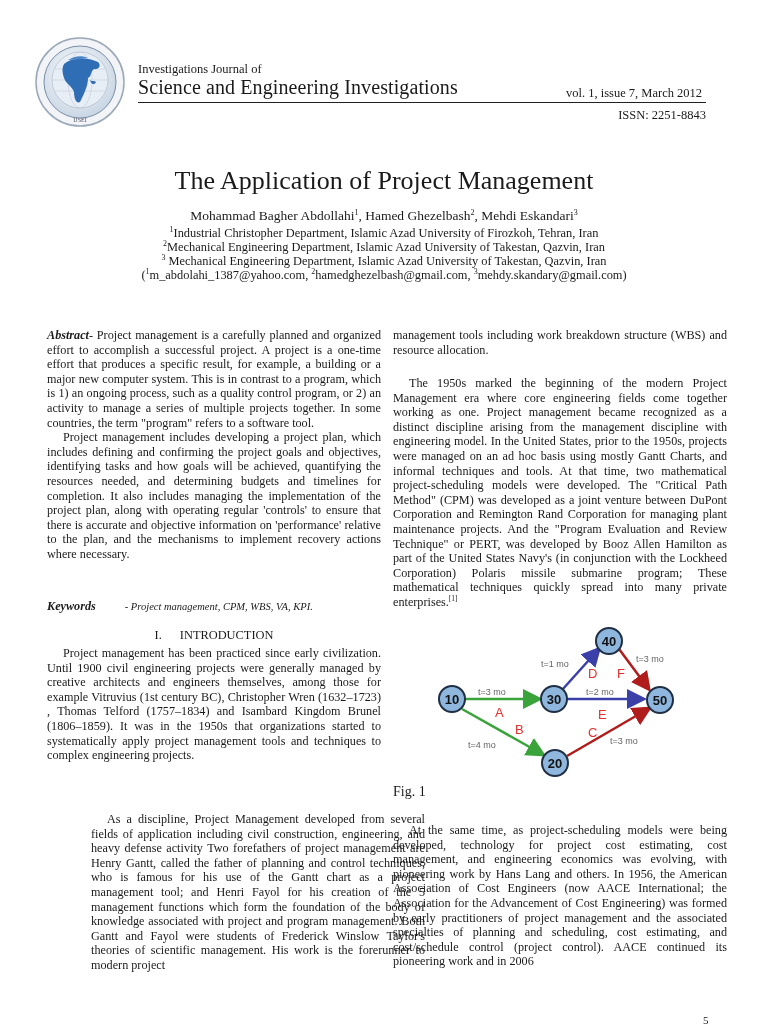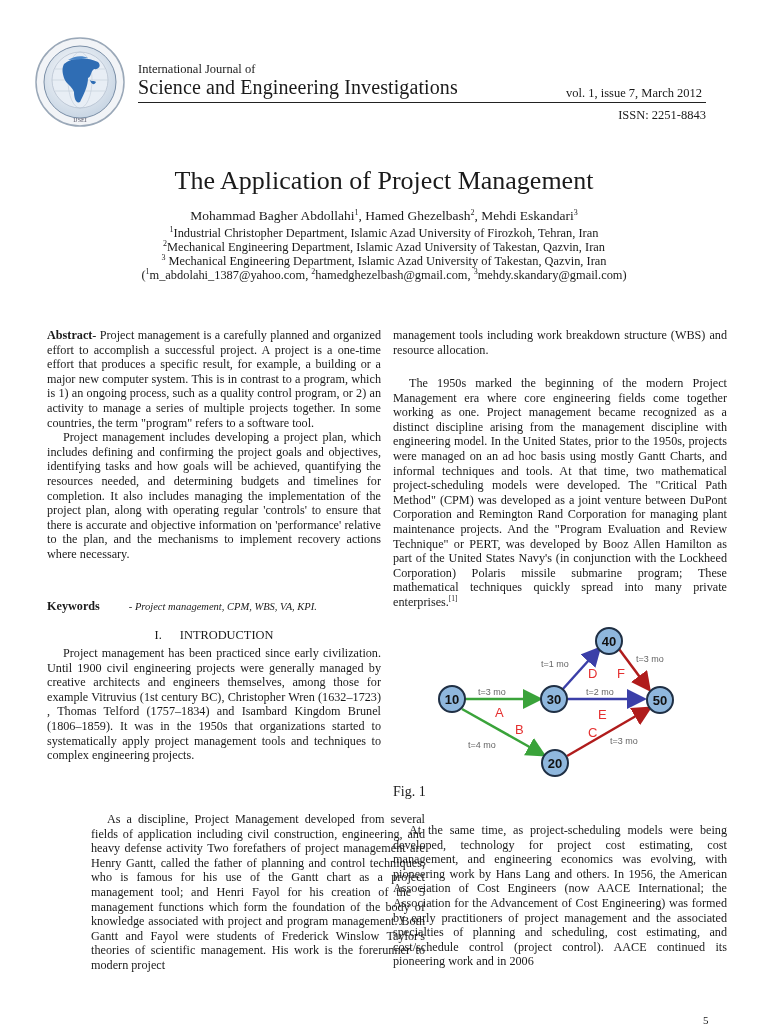--- a/index.html
+++ b/index.html
@@ -17,21 +17,21 @@
   .title { left:0; width:768px; top:166px; text-align:center; font-size:26px; }
   .authors { left:0; width:768px; top:208px; text-align:center; font-size:13.5px; line-height:16px; }
   .affil { left:0; width:768px; text-align:center; font-size:12.4px; line-height:14px; }
   .affil sup, .authors sup { font-size:8px; vertical-align:super; line-height:0; }
   
   .col { width:334px; font-size:12.2px; line-height:14.6px; text-align:justify; }
   .col p { margin:0; }
   .indent { text-indent:16px; }
   .left-col { left:47px; }
   .right-col { left:393px; }
-  .kw-label { font-weight:bold; }
+  .kw-label { font-weight:bold; font-style:italic; }
   .kw-text { font-style:italic; font-size:10.5px;margin-left:29px; }
   .section-head { text-align:center; font-size:12.4px; }
   .fig-caption { left:393px; width:334px; top:784px; font-size:14px; }
   sup.ref { font-size:7.5px; line-height:0; vertical-align:super; }
   .pg { left:703px; top:1014px; font-size:11px; }
 </style>
 </head>
 <body>
 
 <div class="abs logo">
@@ -49,21 +49,21 @@
     <line x1="24" y1="44" x2="80" y2="44" stroke="#b8c4d2" stroke-width="0.5"></line>
     <line x1="27" y1="33" x2="77" y2="33" stroke="#b8c4d2" stroke-width="0.5"></line>
     <line x1="27" y1="55" x2="77" y2="55" stroke="#b8c4d2" stroke-width="0.5"></line>
 
     <path d="M36 28 C42 22 58 20 70 26 C74 30 70 34 66 33 C62 36 64 40 60 42 C60 50 56 58 52 66 C48 68 46 62 46 56 C44 50 38 48 36 42 C34 36 34 32 36 28 Z" fill="#2f6db4"></path>
     <path d="M62 44 C64 46 66 44 68 46 C66 50 63 48 62 44 Z" fill="#2f6db4"></path>
     <path d="M40 24 C46 20 54 19 60 22 C54 23 46 24 40 24 Z" fill="#4a86c8"></path>
     <text x="52" y="86" text-anchor="middle" font-size="6" fill="#556" font-family="Liberation Serif, serif">IJSEI</text>
   </svg>
 </div>
-<div class="abs journal-small">International Journal of</div>
+<div class="abs journal-small">Investigations Journal of</div>
 <div class="abs journal-big">Science and Engineering Investigations</div>
 <div class="abs vol">vol. 1, issue 7, March 2012</div>
 <div class="abs header-rule"></div>
 <div class="abs issn">ISSN: 2251-8843</div>
 
 <div class="abs title">The Application of Project Management</div>
 
 <div class="abs authors">
   <span>Mohammad Bagher Abdollahi</span><sup>1</sup><span>, </span><span>Hamed Ghezelbash</span><sup>2</sup><span>, </span><span>Mehdi Eskandari</span><sup>3</sup>
 </div>

